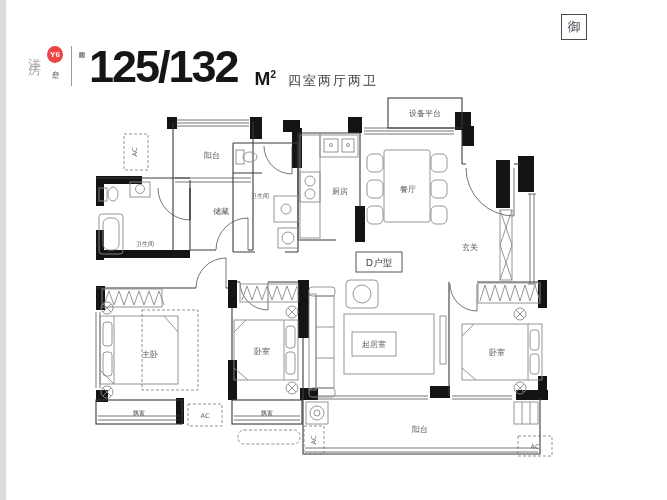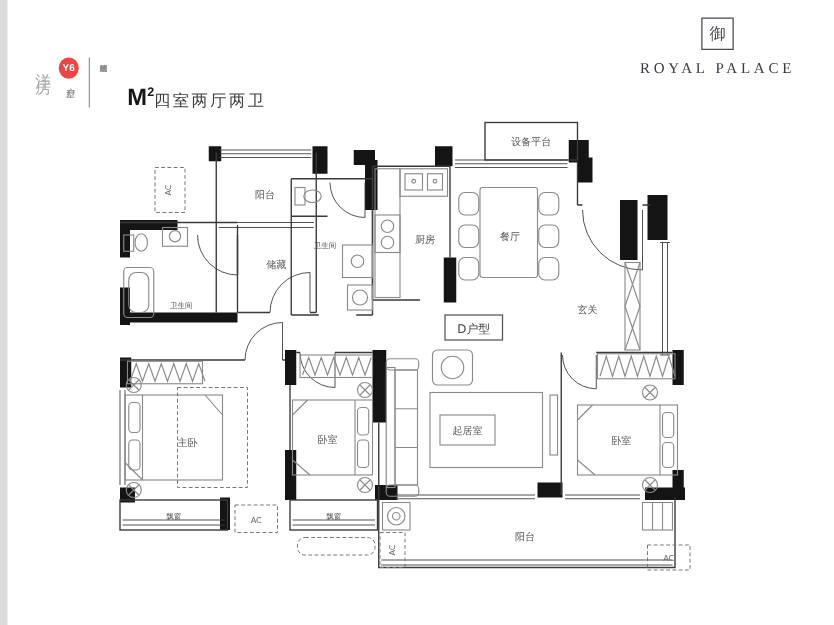--- a/index.html
+++ b/index.html
@@ -15,21 +15,21 @@
   .badge-col{display:flex;flex-direction:column;align-items:center;margin-left:6px;margin-top:4px;}
   .badge{width:16px;height:17px;border-radius:50%;background:#ef4444;color:#fff;
          font-size:8px;font-weight:bold;display:flex;align-items:center;justify-content:center;}
   .badge-sub{font-size:7px;color:#777;margin-top:2px;letter-spacing:1px;}
   .hdr-divider{width:1px;height:40px;background:#9a9a9a;margin:4px 6px 0 8px;}
   .area-prefix{font-size:6px;color:#8a8a8a;margin-top:5px;line-height:1.15;letter-spacing:0;}
   .area-num{font-size:45px;font-weight:bold;color:#161616;letter-spacing:-2px;
             line-height:1;margin-left:4px;margin-top:2px;}
   .area-unit{font-size:19px;font-weight:bold;color:#161616;margin-left:17px;margin-top:26px;}
   .area-unit sup{font-size:10px;}
-  .layout-desc{font-size:13px;color:#3d3d3d;letter-spacing:2px;margin-top:30px;}
+  .layout-desc{font-size:13px;color:#3d3d3d;letter-spacing:2px;margin-left:12px;margin-top:30px;}
   
   .logo{position:absolute;right:18px;top:14px;width:150px;text-align:center;
         font-family:"Liberation Serif","DejaVu Serif",serif;color:#3a3a46;}
   .emblem{width:24px;height:24px;border:1.5px solid #4a4a55;margin:0 auto;
           display:flex;align-items:center;justify-content:center;font-size:13px;color:#4a4a55;}
   .logo-en{font-size:12px;letter-spacing:3px;margin-top:7px;white-space:nowrap;}
   .logo-cn{font-size:17px;font-weight:bold;letter-spacing:3px;margin-top:4px;white-space:nowrap;}
   
   .plan{position:absolute;left:0;top:0;width:667px;height:500px;}
   .wall{fill:#141414;}
@@ -48,27 +48,27 @@
 <div class="edge-left"></div>
 
 <div class="hdr">
   <div class="vert yangfang">洋房</div>
   <div class="badge-col">
     <div class="badge">Y6</div>
     <div class="vert badge-sub">户型</div>
   </div>
   <div class="hdr-divider"></div>
   <div class="vert area-prefix">建筑面积约</div>
+  <div class="area-num">125/132</div>
   <div class="area-unit"><span>M</span><sup>2</sup></div>
   <div class="layout-desc">四室两厅两卫</div>
 </div>
 
 <div class="logo">
   <div class="emblem">御</div>
-  <div class="logo-en">ROYAL PALACE</div>
 </div>
 
 <svg class="plan" viewBox="0 0 667 500">
 
   <g>
     <rect class="wall" x="167" y="117" width="10" height="12"></rect>
     <rect class="wall" x="250" y="117" width="12" height="22"></rect>
     <rect class="wall" x="283" y="120" width="17" height="12"></rect>
     <rect class="wall" x="348" y="117" width="14" height="16"></rect>
     <rect class="wall" x="455" y="112" width="16" height="18"></rect>

